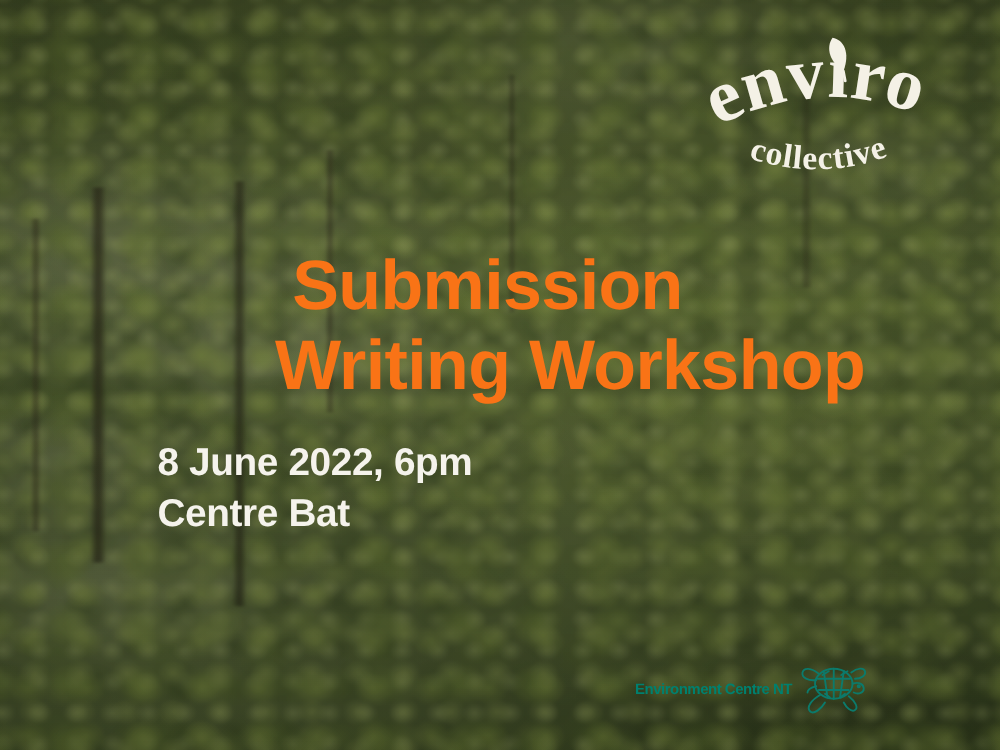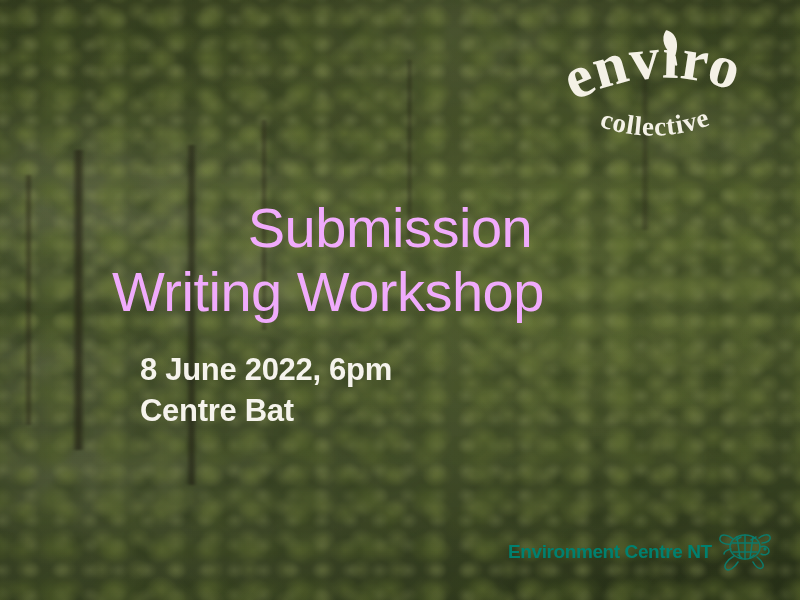--- a/index.html
+++ b/index.html
@@ -112,36 +112,35 @@
   }
 
   
   #headline-block {
     position: absolute;
     left: 0;
     top: 196px;
     width: 800px;
   }
   .title-line {
-    color: #f0abfc;
-    font-weight: 400;
+    color: #f97316;
+    font-weight: 700;
     font-size: 56px;
     line-height: 64px;
     letter-spacing: -0.5px;
     white-space: nowrap;
   }
   #title-line-1 { text-align: center; padding-right: 20px; }
-  #title-line-2 { text-align: left; padding-left: 112px; }
+  #title-line-2 { text-align: center; padding-left: 112px; }
 
   #meta-block {
     position: absolute;
     left: 126px;
     top: 349px;
     width: 620px;
-    margin-left: 14px;
   }
   .meta-line {
     color: #f5f3ec;
     font-weight: 700;
     font-size: 31px;
     line-height: 41px;
     letter-spacing: -0.3px;
     white-space: nowrap;
   }
 
@@ -151,21 +150,21 @@
     left: 508px;
     top: 525px;
     height: 52px;
     display: flex;
     align-items: center;
     gap: 6px;
   }
   #ecnt-wordmark {
     color: #00806f;
     font-weight: 700;
-    font-size: 19px;
+    font-size: 12px;
     letter-spacing: -0.4px;
     line-height: 1;
     white-space: nowrap;
   }
   #ecnt-turtle { width: 56px; height: 48px; display: block; }
 </style>
 </head>
 <body>
 
 <div id="poster">

